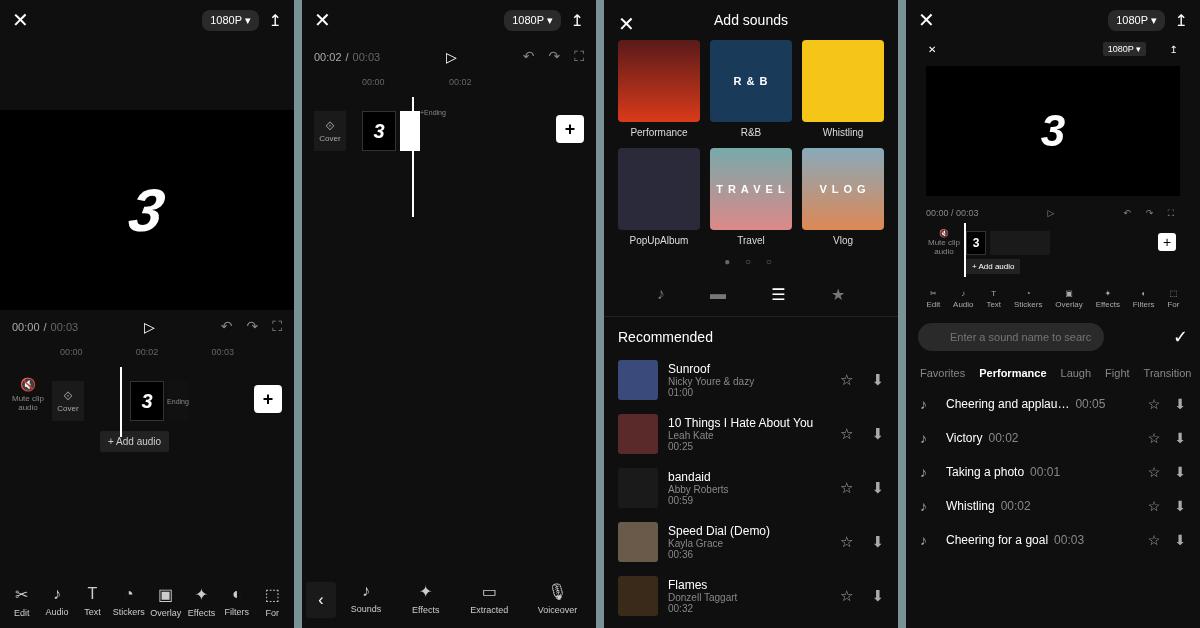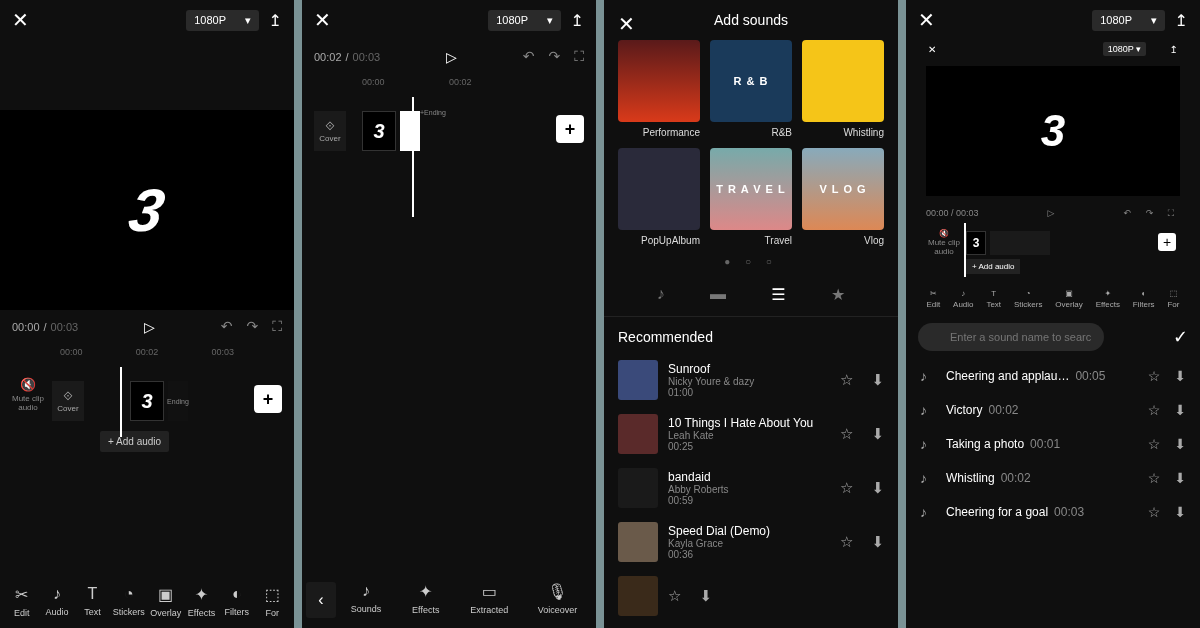--- a/index.html
+++ b/index.html
@@ -4,21 +4,21 @@
 <style>
 *{margin:0;padding:0;box-sizing:border-box;font-family:-apple-system,BlinkMacSystemFont,sans-serif}
 body{background:#7a9295;width:1200px;height:628px;display:flex;gap:8px;padding:0}
 .panel{background:#0f0f0f;height:628px;color:#fff;position:relative;overflow:hidden;flex:1}
 .p1,.p2{min-width:290px}
 .p3{min-width:290px}
 .p4{min-width:280px}
 .topbar{display:flex;align-items:center;justify-content:space-between;padding:10px 12px;height:40px}
 .close-x{font-size:20px;color:#fff;cursor:pointer}
 .top-right{display:flex;align-items:center;gap:10px}
-.res-badge{background:#2a2a2a;color:#fff;font-size:11px;padding:4px 8px;border-radius:3px;display:flex;align-items:center;gap:19px}
+.res-badge{background:#2a2a2a;color:#fff;font-size:11px;padding:4px 8px;border-radius:8px;display:flex;align-items:center;gap:3px}
 .preview{background:#000;height:200px;margin-top:70px;display:flex;flex-direction:column;align-items:center;justify-content:center;position:relative}
 .big3{font-size:60px;font-weight:900;font-style:italic;transform:skewX(-10deg)}
 .capcut-logo{display:flex;flex-direction:column;align-items:center;gap:4px}
 .capcut-text{font-size:13px;font-weight:600}
 .tap-text{font-size:9px;color:#999;margin-top:12px}
 .playbar{display:flex;align-items:center;justify-content:space-between;padding:8px 12px;font-size:11px;color:#aaa}
 .playbar-left{display:flex;align-items:center;gap:4px}
 .playicon{font-size:14px;color:#fff}
 .playbar-right{display:flex;gap:14px;font-size:14px;color:#888}
 .timeline{padding:4px 0 10px;position:relative}
@@ -34,21 +34,21 @@
 .add-audio{position:absolute;top:64px;left:100px;background:#222;font-size:10px;color:#ccc;padding:5px 8px;border-radius:2px}
 .playhead{position:absolute;top:0;bottom:0;width:2px;background:#fff}
 .toolbar{position:absolute;bottom:0;left:0;right:0;display:flex;justify-content:space-around;padding:10px 4px;background:#0f0f0f}
 .tool{display:flex;flex-direction:column;align-items:center;gap:4px;font-size:9px;color:#ccc;min-width:30px}
 .tool .ti{font-size:16px}
 .back-chev{width:30px;height:36px;background:#1a1a1a;display:flex;align-items:center;justify-content:center;border-radius:3px}
 
 .p3-title{text-align:center;font-size:14px;padding:12px 0;position:relative}
 .p3-close{position:absolute;left:14px;top:12px;font-size:20px}
 .cat-grid{display:grid;grid-template-columns:repeat(3,1fr);gap:10px;padding:0 14px}
-.cat-item{text-align:right}
+.cat-item{text-align:center}
 .cat-thumb{width:100%;aspect-ratio:1;border-radius:4px;display:flex;align-items:center;justify-content:center;font-size:11px;font-weight:600;letter-spacing:1px}
 .cat-label{font-size:10px;color:#ddd;margin-top:5px}
 .dots{text-align:center;padding:10px 0;color:#666;font-size:10px;letter-spacing:6px}
 .tab-icons{display:flex;justify-content:space-around;padding:8px 30px 12px;border-bottom:1px solid #222;font-size:16px;color:#777}
 .tab-icons .active{color:#fff}
 .reco{padding:12px 14px 8px;font-size:14px;font-weight:500}
 .song{display:flex;align-items:center;padding:7px 14px;gap:10px}
 .song-thumb{width:40px;height:40px;border-radius:3px;flex-shrink:0}
 .song-info{flex:1;min-width:0}
 .song-title{font-size:12px;color:#fff;white-space:nowrap;overflow:hidden;text-overflow:ellipsis}
@@ -313,20 +313,25 @@
           <div class="song-artist">Kayla Grace</div>
           <div class="song-dur">00:36</div>
         </div>
         <div class="song-acts">
           <span>☆</span>
           <span>⬇</span>
         </div>
       </div>
       <div class="song">
         <div class="song-thumb" style="background:#3a2a1a"></div>
+        <div class="song-info">
+          <div class="song-title">Flames</div>
+          <div class="song-artist">Donzell Taggart</div>
+          <div class="song-dur">00:32</div>
+        </div>
         <div class="song-acts">
           <span>☆</span>
           <span>⬇</span>
         </div>
       </div>
     </div>
 </div>
 
 <div class="panel p4">
   <div class="topbar">
@@ -399,20 +404,27 @@
         <span>For</span>
       </div>
     </div>
   <div class="search-row">
     <div class="search-wrap">
       <span class="search-ico">🔍</span>
       <input class="search-input" placeholder="Enter a sound name to search" style="">
     </div>
     <span class="check">✓</span>
   </div>
+  <div class="filter-tabs" id="filters">
+      <span class="">Favorites</span>
+      <span class="act">Performance</span>
+      <span class="">Laugh</span>
+      <span class="">Fight</span>
+      <span class="">Transition</span>
+    </div>
   <div id="sfxlist">
       <div class="sfx">
         <span class="sfx-ico">♪</span>
         <span class="sfx-title">Cheering and applau…<span class="sfx-dur">00:05</span></span>
         <div class="sfx-acts">
           <span>☆</span>
           <span>⬇</span>
         </div>
       </div>
       <div class="sfx">

